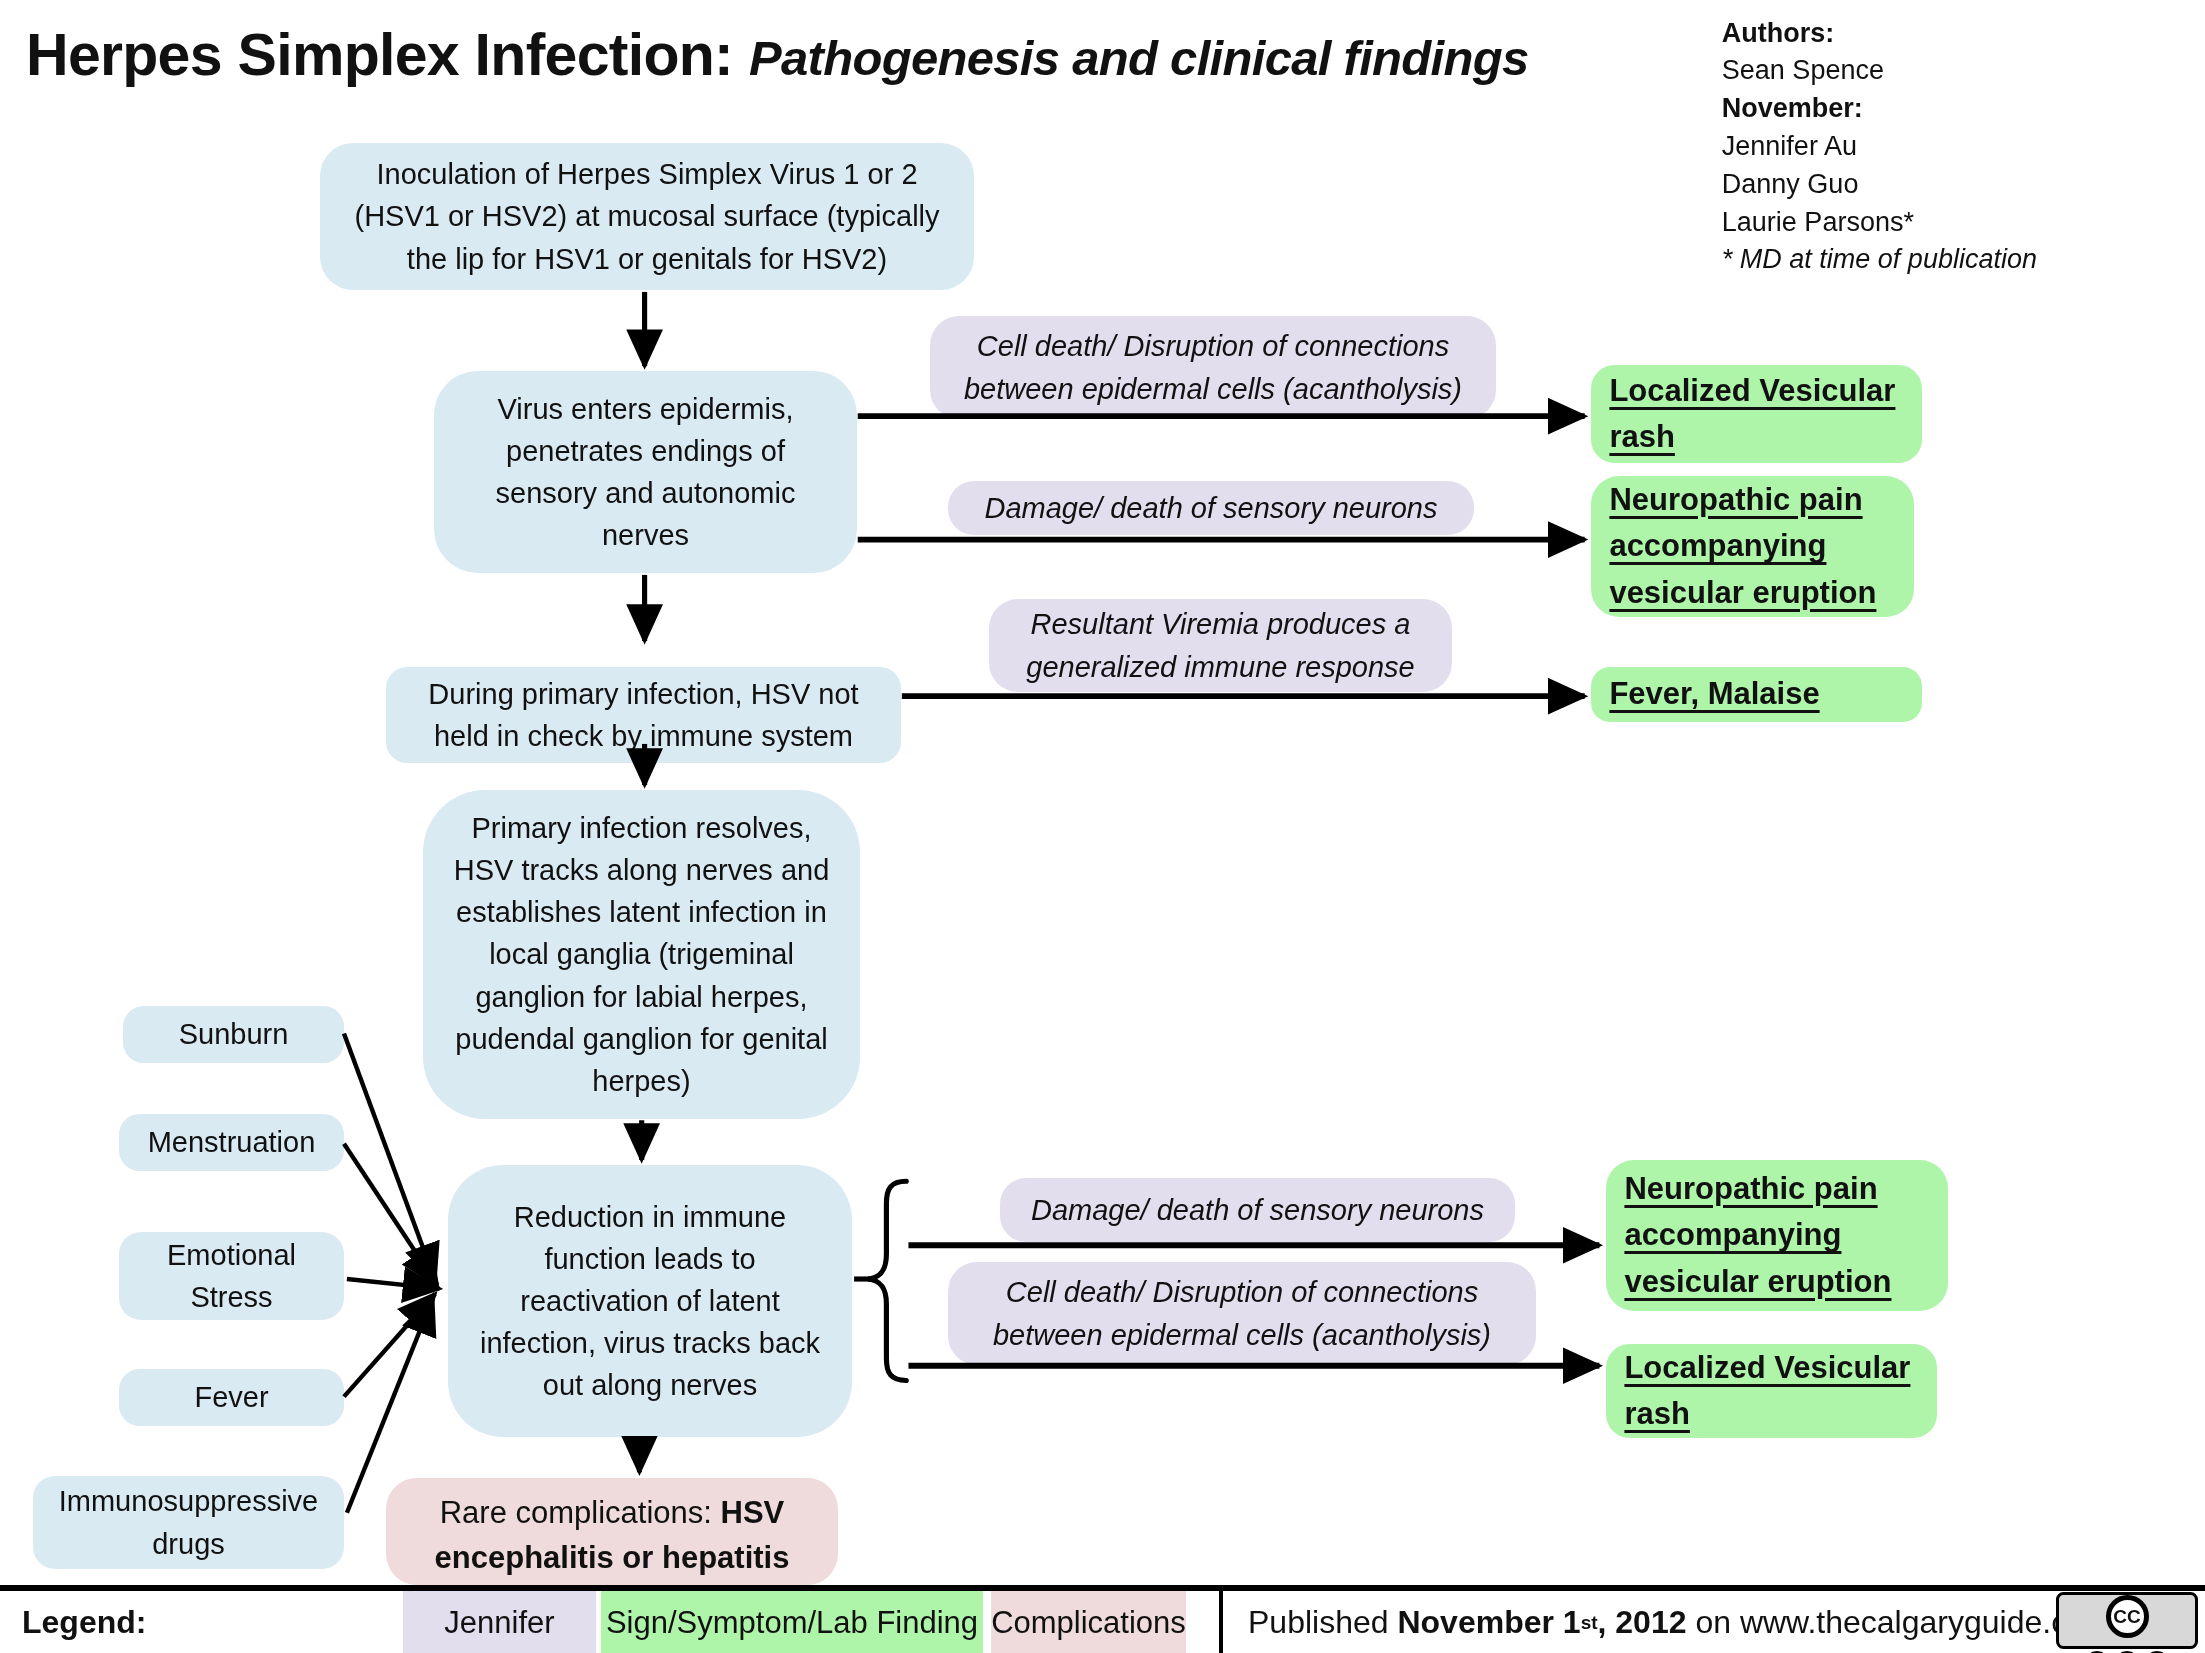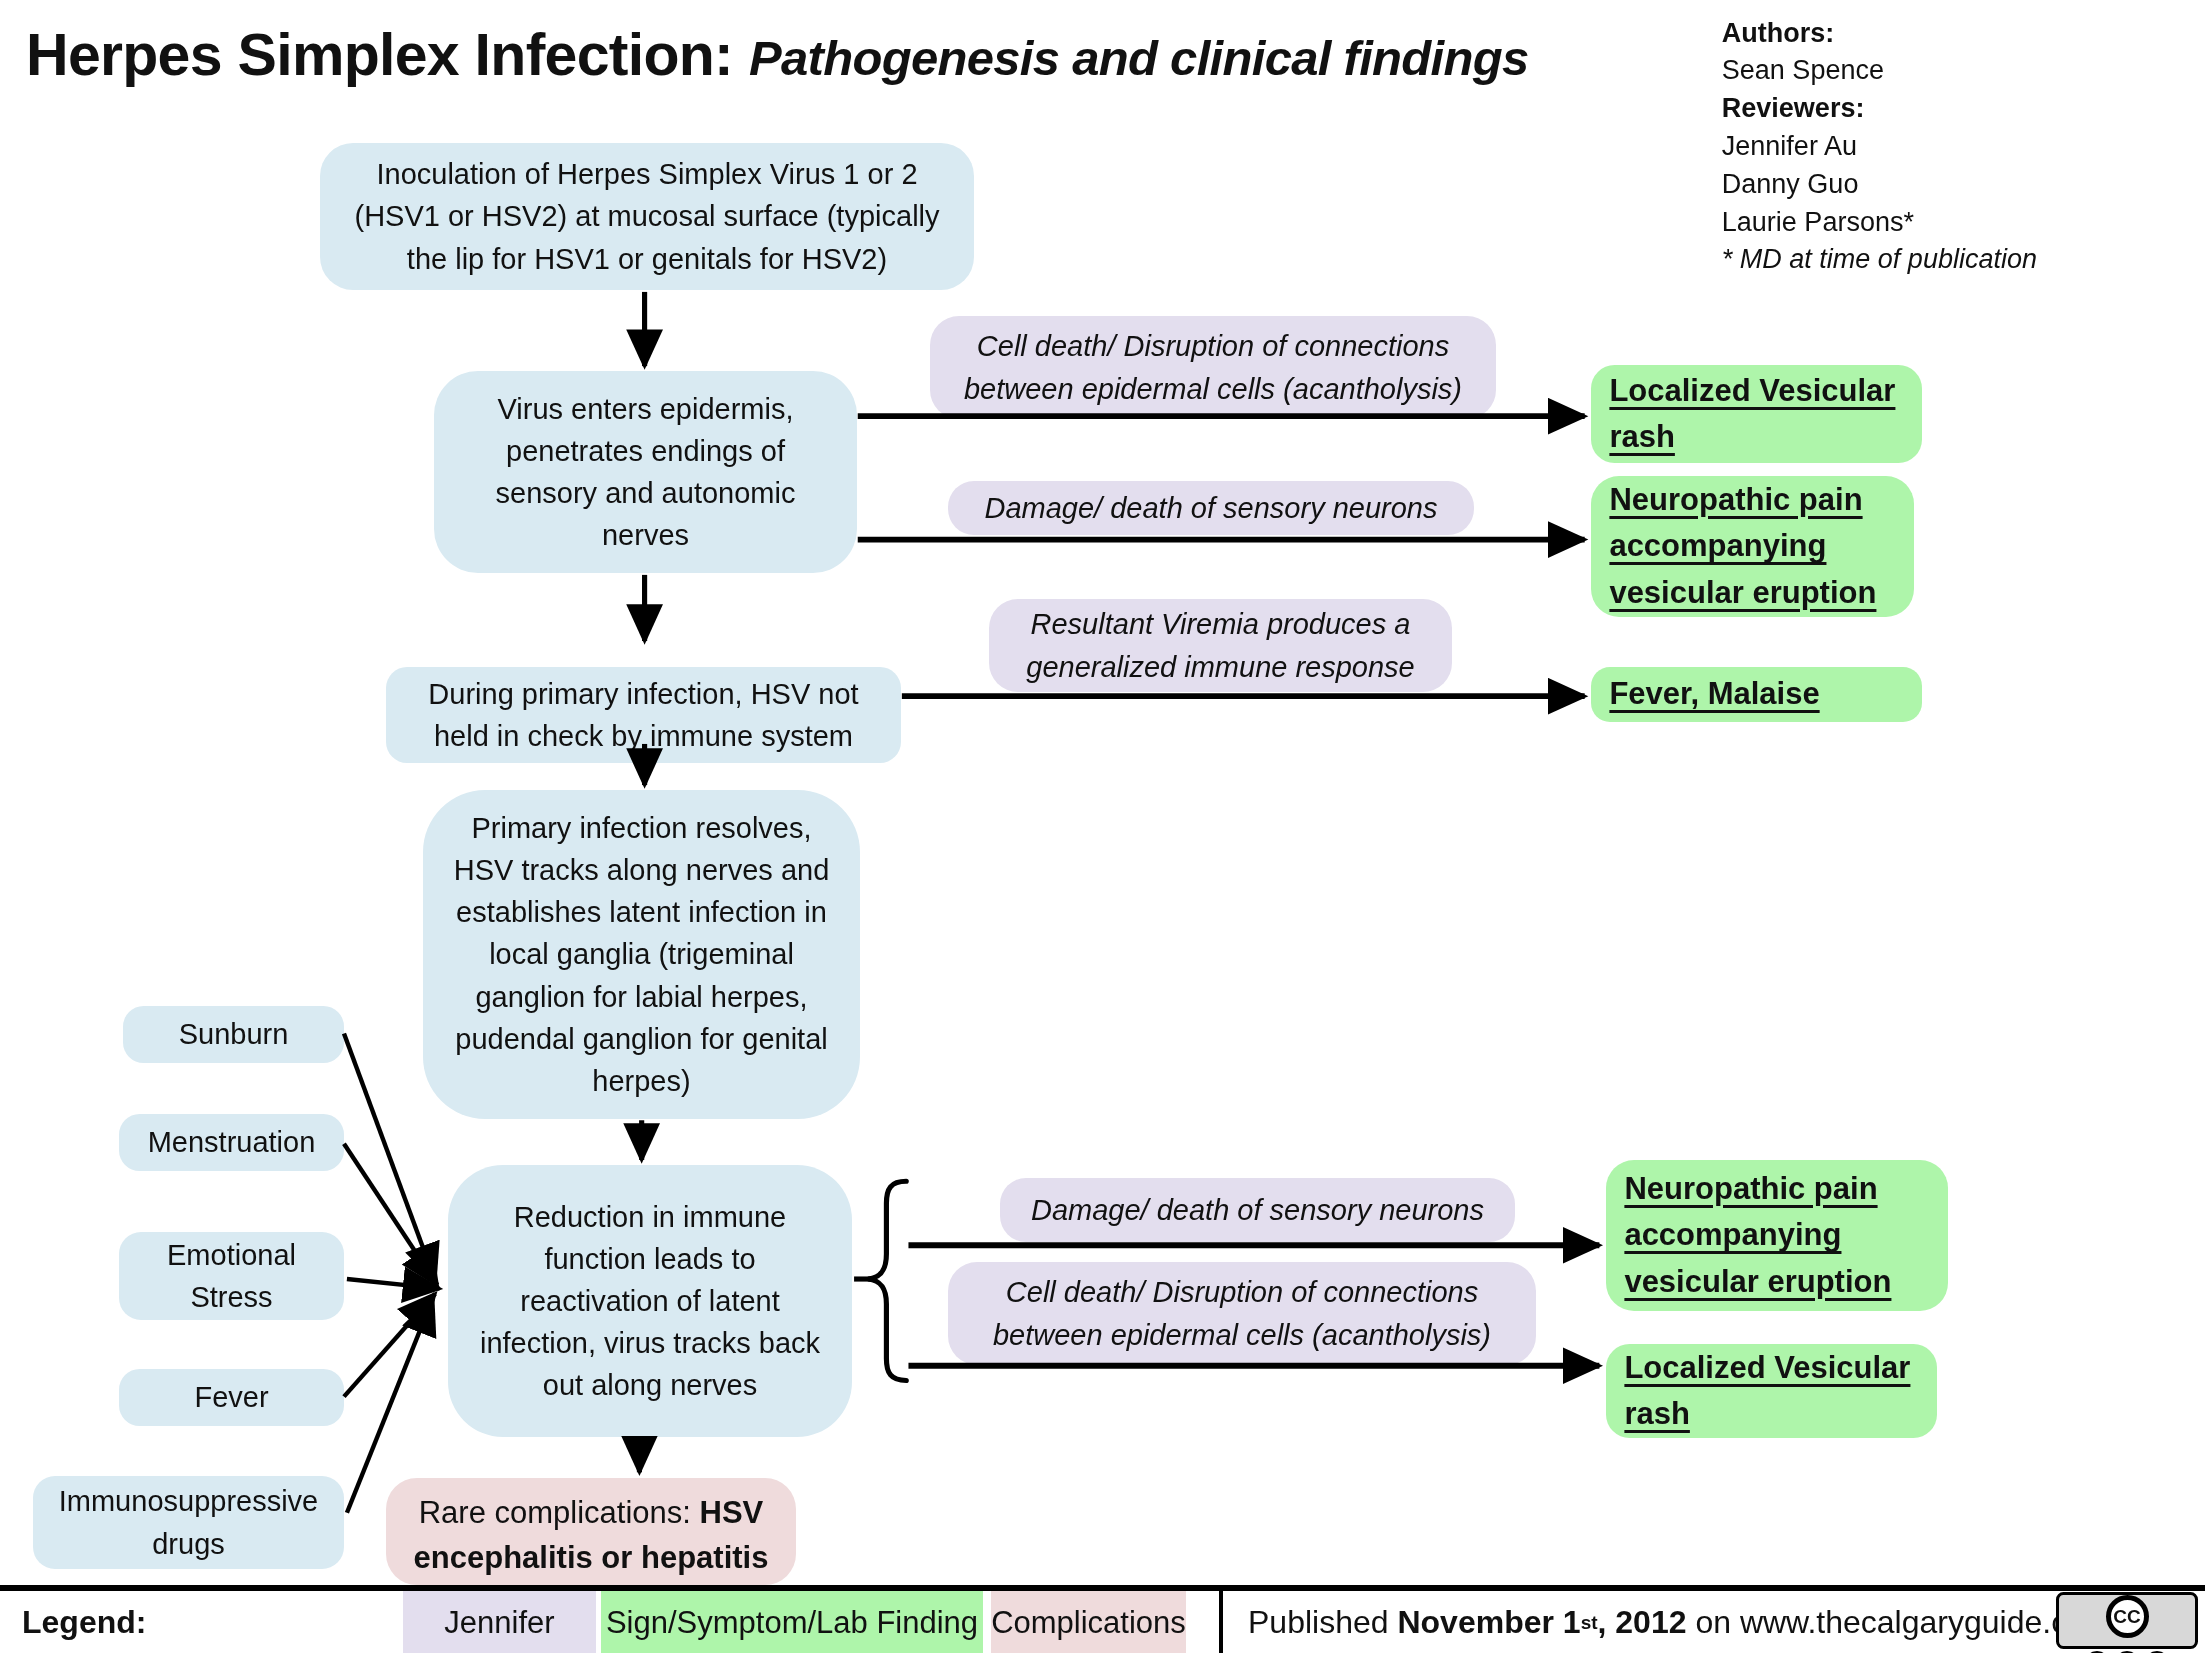--- a/index.html
+++ b/index.html
@@ -86,21 +86,21 @@
   </svg>
 
   <div class="title">
     <span class="main">Herpes Simplex Infection:</span>
     <span class="sub">Pathogenesis and clinical findings</span>
   </div>
 
   <div class="credits">
     <div class="b">Authors:</div>
     <div>Sean Spence</div>
-    <div class="b">Reviewers:</div>
+    <div class="b">November:</div>
     <div>Jennifer Au</div>
     <div>Danny Guo</div>
     <div>Laurie Parsons*</div>
     <div class="i">* MD at time of publication</div>
   </div>
 
   <div class="node patho" style="left:320px;top:143px;width:654px;height:147px;border-radius:33px;">Inoculation of Herpes Simplex Virus 1 or 2 (HSV1 or HSV2) at mucosal surface (typically the lip for HSV1 or genitals for HSV2)</div>
 
   <div class="node patho" style="left:434px;top:371px;width:423px;height:202px;border-radius:44px;">Virus enters epidermis, penetrates endings of sensory and autonomic nerves</div>
 
@@ -131,21 +131,21 @@
   <div class="node find" style="left:1591px;top:667px;width:331px;height:55px;border-radius:19px;">
       <span>Fever, Malaise</span>
     </div>
   <div class="node find" style="left:1606px;top:1160px;width:342px;height:151px;border-radius:28px;">
       <span>Neuropathic pain accompanying vesicular eruption</span>
     </div>
   <div class="node find" style="left:1606px;top:1344px;width:331px;height:94px;border-radius:23.5px;">
       <span>Localized Vesicular rash</span>
     </div>
 
-  <div class="node comp" style="left:386px;top:1478px;width:410px;height:107px;border-radius:31px;font-size:31px;display:block;padding:13.2px 22px;"><span>Rare complications: </span><b>HSV encephalitis or hepatitis</b></div>
+  <div class="node comp" style="left:386px;top:1478px;width:452px;height:107px;border-radius:31px;font-size:31px;display:block;padding:13.2px 22px;"><span>Rare complications: </span><b>HSV encephalitis or hepatitis</b></div>
 
   <div class="footer-line"></div>
   <div class="legend-label">Legend:</div>
   <div class="legend-cell" style="left:403px;width:193px;background:#e3deee;">Jennifer</div>
   <div class="legend-cell" style="left:601px;width:382px;background:#aef5aa;">Sign/Symptom/Lab Finding</div>
   <div class="legend-cell" style="left:991px;width:195px;background:#efdbdc;">Complications</div>
   <div class="divider"></div>
 
   <div class="published"><span>Published </span><span class="b">November 1</span><sup>st</sup><span class="b">, 2012</span><span> on www.thecalgaryguide.com</span></div>
 

